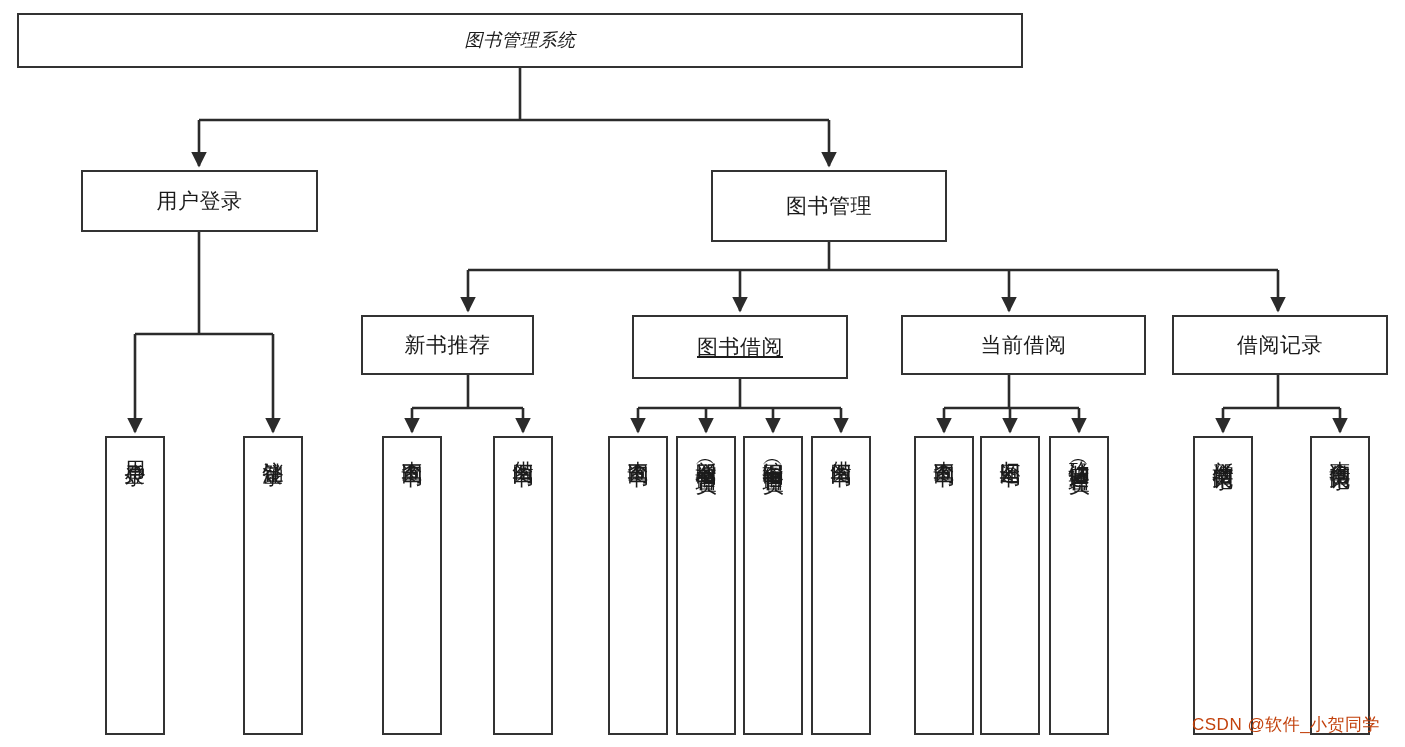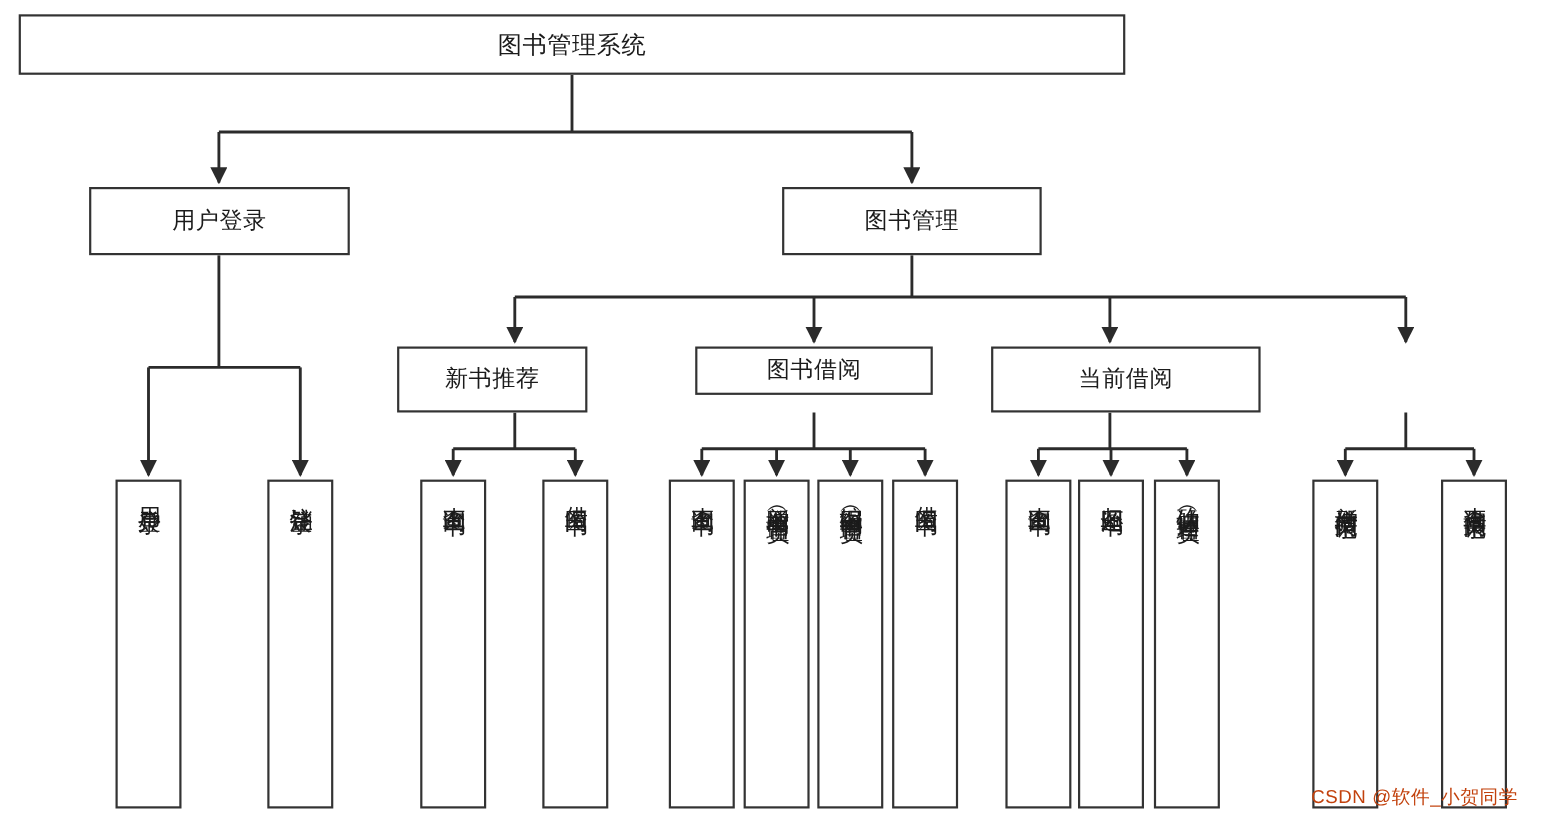--- a/index.html
+++ b/index.html
@@ -41,21 +41,22 @@
     display: block;
     text-align: center;
     line-height: 1.18;
     color: #1b1b1b;
     letter-spacing: 0.5px;
   }
   .node.horizontal .node-label {
     font-size: 21px;
   }
   .node.root .node-label {
-    font-size: 22px;
+    font-size: 18px;
+    font-style: italic;
   }
   .node.vertical {
     align-items: flex-start;
     justify-content: center;
     padding-top: 6px;
   }
   .node.vertical .node-label {
     writing-mode: vertical-rl;
     text-orientation: upright;
     font-size: 21px;
@@ -129,33 +130,36 @@
     </g>
   </svg>
 
   <div class="node root horizontal" style="left:17px; top:13px; width:1006px; height:55px;">
     <span class="node-label">图书管理系统</span>
   </div>
 
   <div class="node horizontal" style="left:81px; top:170px; width:237px; height:62px;">
     <span class="node-label">用户登录</span>
   </div>
-  <div class="node horizontal" style="left:711px; top:170px; width:236px; height:62px;">
+  <div class="node horizontal" style="left:711px; top:170px; width:236px; height:72px;">
     <span class="node-label">图书管理</span>
   </div>
 
   <div class="node horizontal" style="left:361px; top:315px; width:173px; height:60px;">
     <span class="node-label">新书推荐</span>
   </div>
-  <div class="node horizontal" style="left:632px; top:315px; width:216px; height:44px;">
+  <div class="node horizontal" style="left:632px; top:315px; width:216px; height:64px;text-decoration:underline;">
     <span class="node-label">图书借阅</span>
   </div>
   <div class="node horizontal" style="left:901px; top:315px; width:245px; height:60px;">
     <span class="node-label">当前借阅</span>
   </div>
+  <div class="node horizontal" style="left:1172px; top:315px; width:216px; height:60px;">
+    <span class="node-label">借阅记录</span>
+  </div>
 
   <div class="node vertical" style="left:105px; top:436px; width:60px; height:299px;">
     <span class="node-label">用户登录</span>
   </div>
   <div class="node vertical" style="left:243px; top:436px; width:60px; height:299px;">
     <span class="node-label">注销登录</span>
   </div>
 
   <div class="node vertical" style="left:382px; top:436px; width:60px; height:299px;">
     <span class="node-label">查询图书</span>

